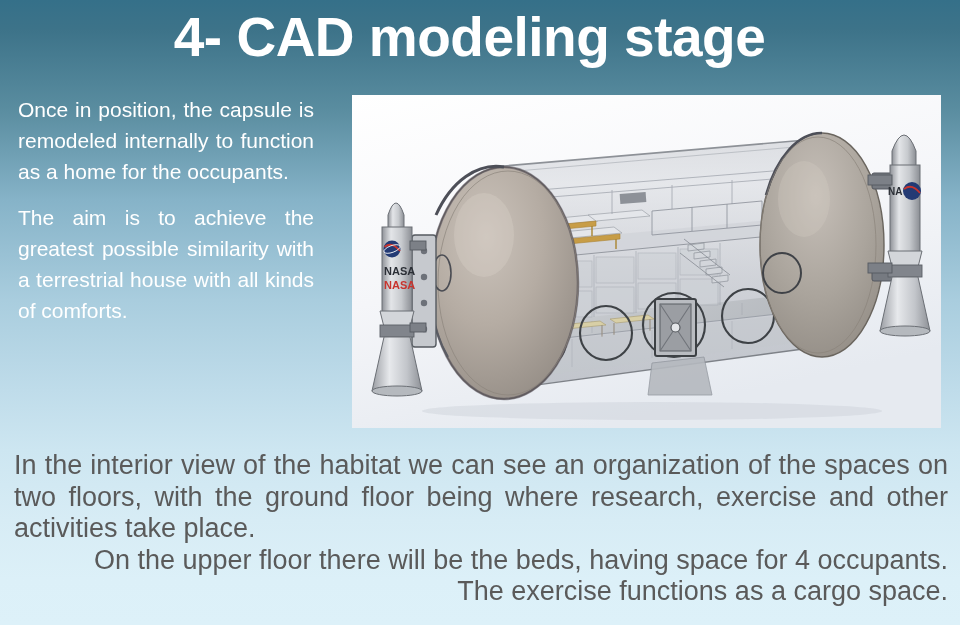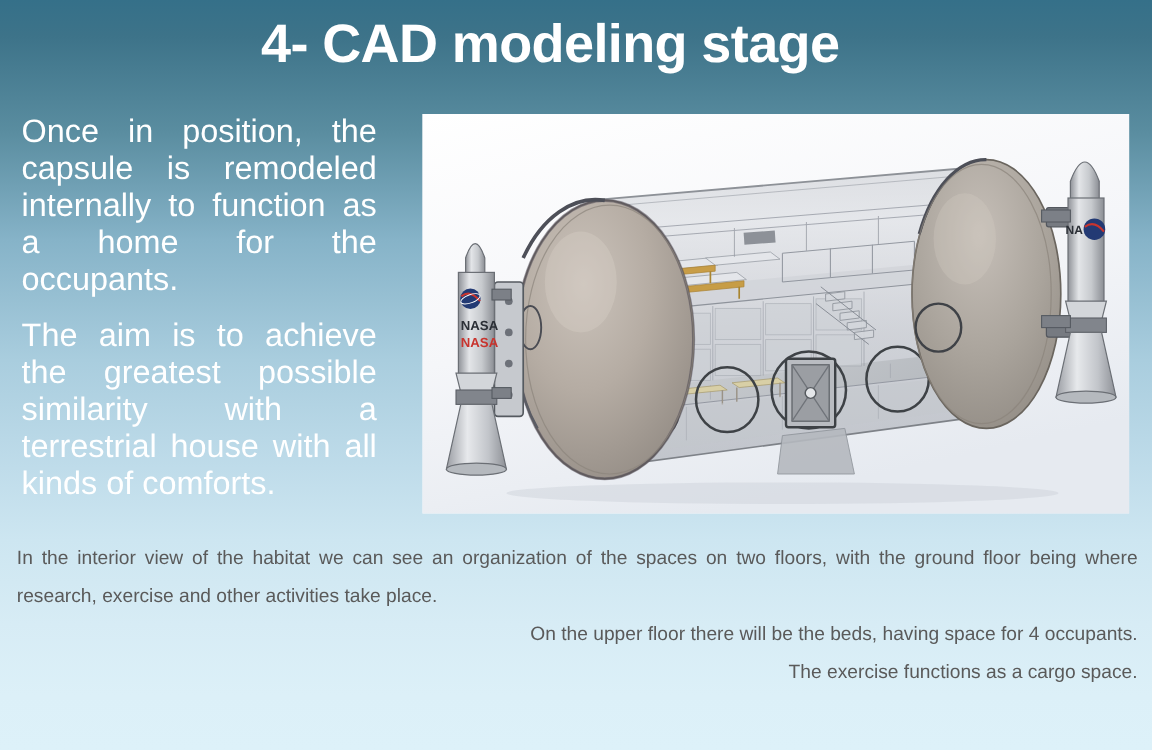--- a/index.html
+++ b/index.html
@@ -22,42 +22,42 @@
         #cde6f1 450px,
         #d7ecf5 520px,
         #dcf0f8 580px,
         #ddf1f9 625px);
     font-family: "Liberation Sans", sans-serif;
   }
 
   
   #title {
     position: absolute;
-    left: 0;
+    left: 11px;
     top: 9px;
     width: 917px;
     text-align: center;
-    font-size: 45px;
+    font-size: 55px;
     font-weight: bold;
     color: #ffffff;
     letter-spacing: -0.5px;
     line-height: 56px;
     white-space: nowrap;
   }
 
   
   #left-col {
     position: absolute;
     left: 18px;
     top: 94px;
     width: 296px;
   }
   .left-para {
     color: #ffffff;
-    font-size: 27px;
+    font-size: 21px;
     line-height: 31px;
     text-align: justify;
     text-justify: inter-word;
     margin: 0 0 15px 0;
   }
   .left-para:last-child { margin-bottom: 12px; }
 
   
   #cad-panel {
     position: absolute;
@@ -72,21 +72,21 @@
 
   
   #bottom-col {
     position: absolute;
     left: 14px;
     top: 450px;
     width: 934px;
   }
   .bottom-para {
     color: #5a5a5a;
-    font-size: 16px;
+    font-size: 27px;
     line-height: 31.5px;
     margin: 0;
     text-align: justify;
     text-justify: inter-word;
   }
   .bottom-para.nojust { text-align: right; }
 </style>
 </head>
 <body>
 

